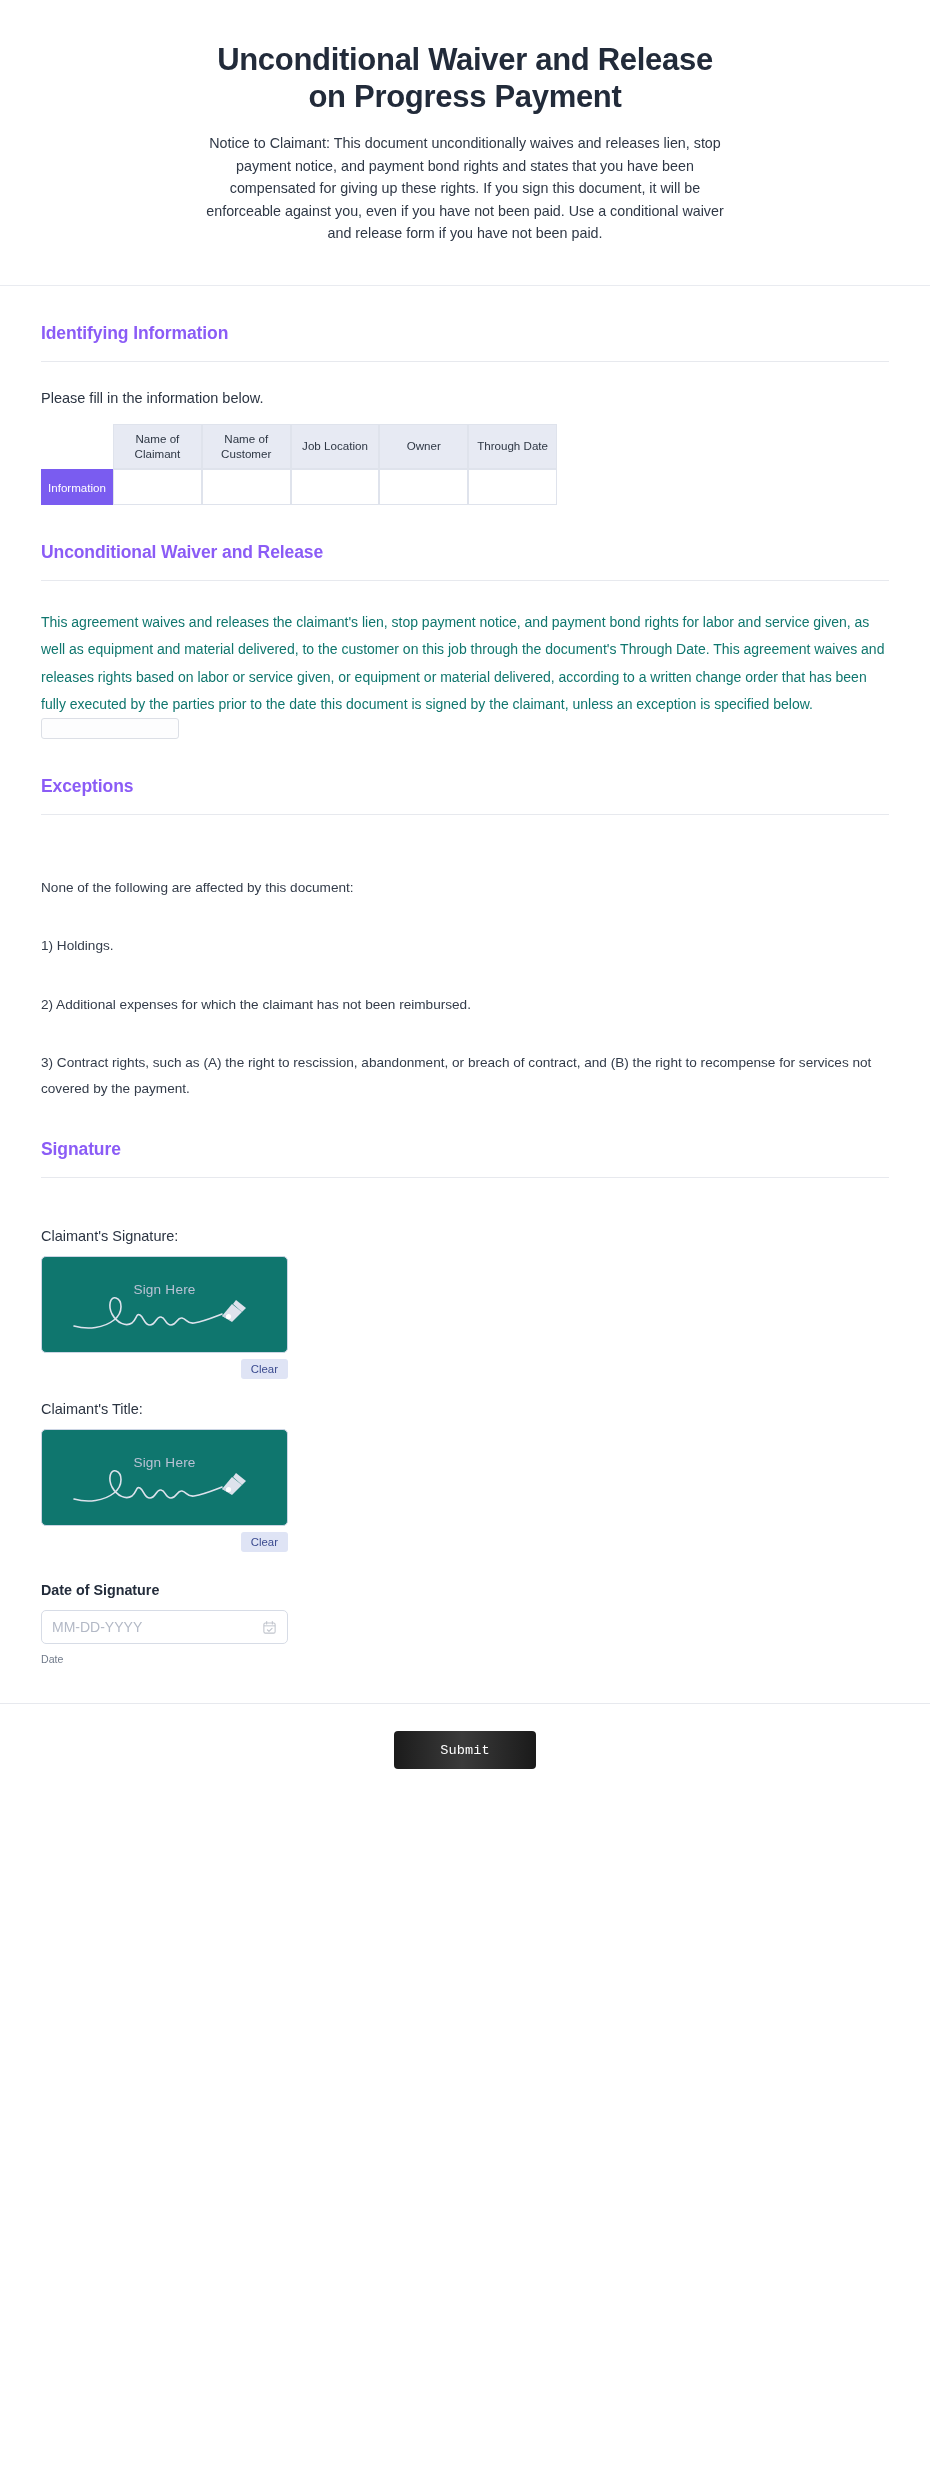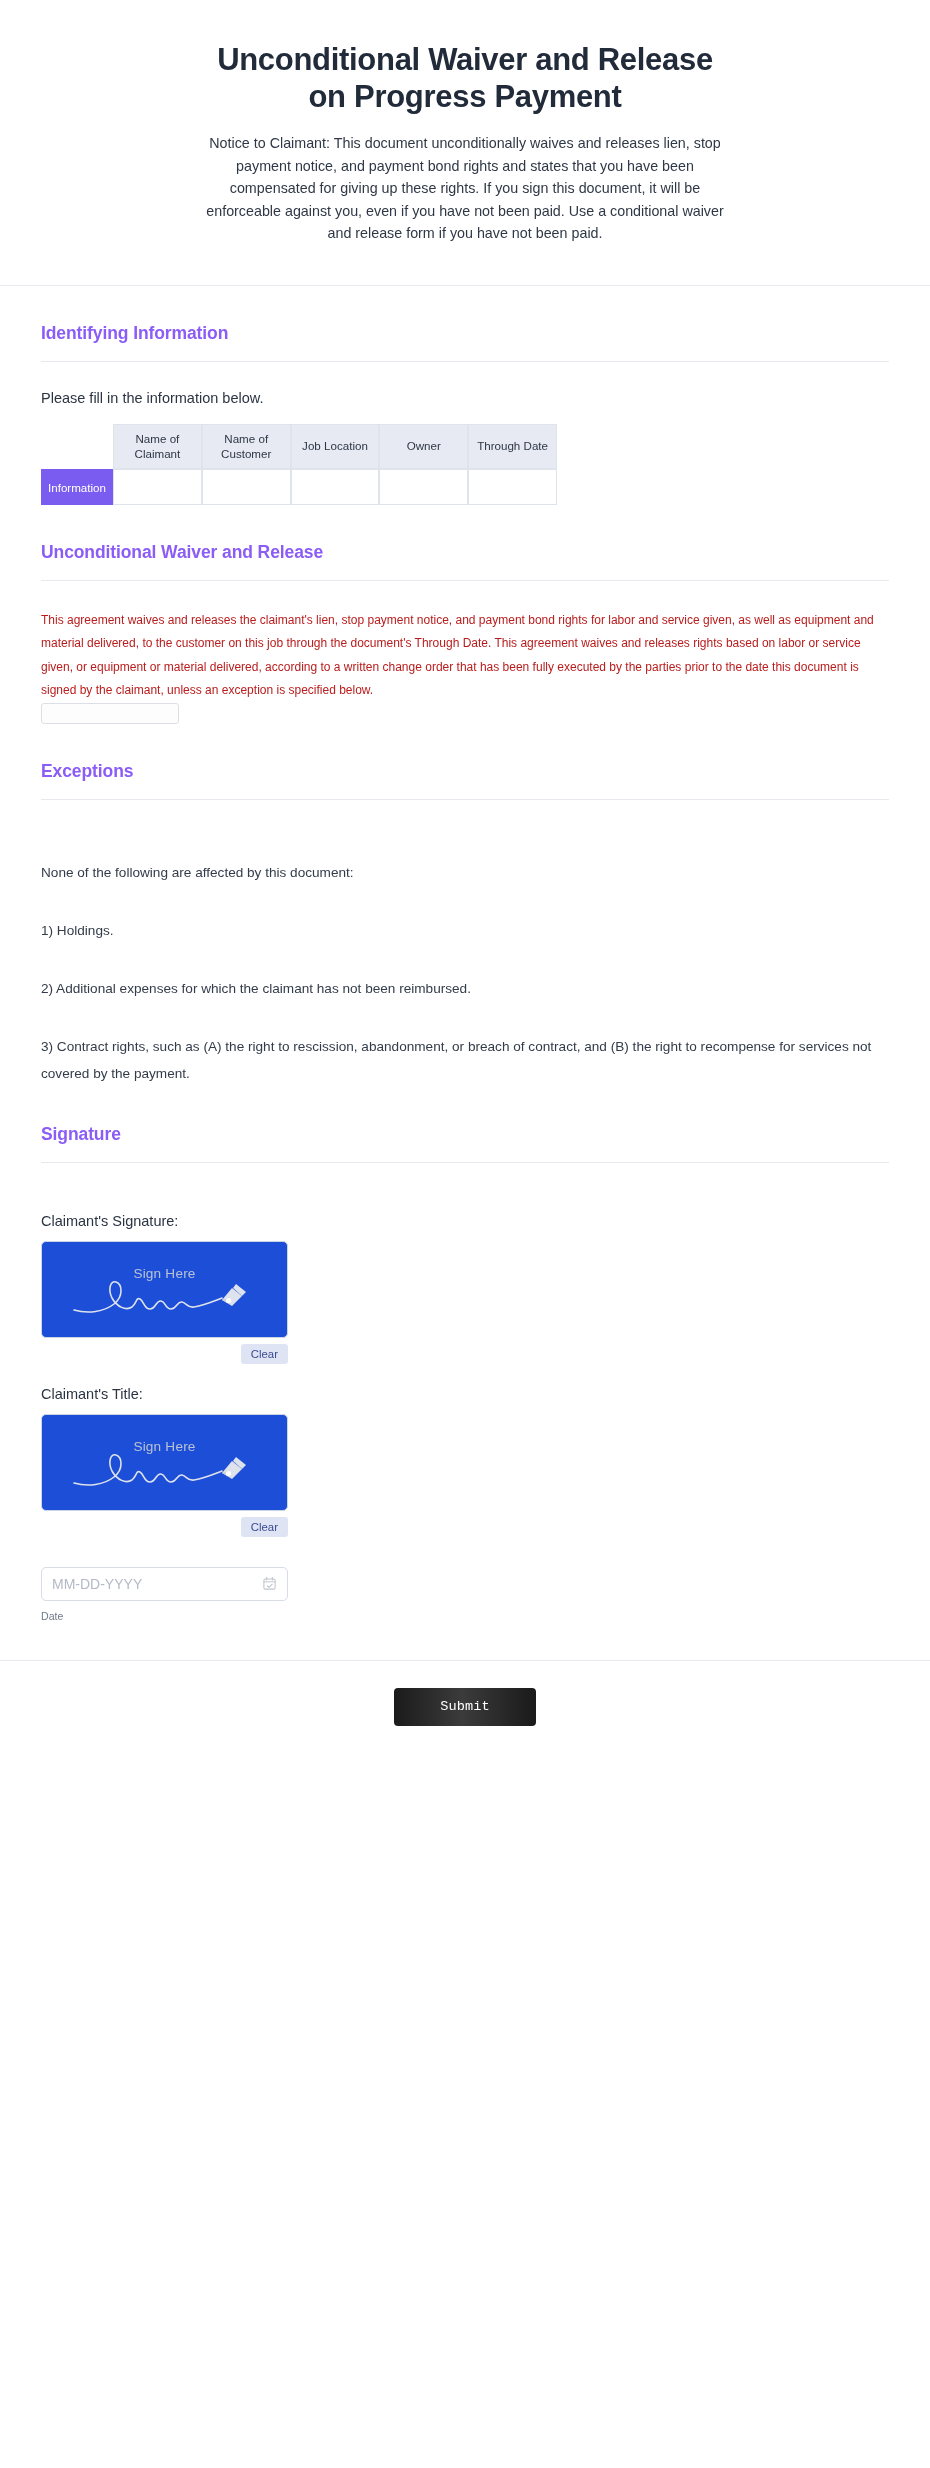--- a/index.html
+++ b/index.html
@@ -108,23 +108,23 @@
     color: #ffffff;
     font-size: 11.6px;
     border: 1px solid #7a5cf0;
     font-weight: 400;
   }
   col.c-label { width: 72px; }
   col.c-data  { width: 88.8px; }
 
   
   .body-par {
-    font-size: 12px;
+    font-size: 14px;
     line-height: 1.95;
-    color: #b91c1c;
+    color: #0f766e;
     max-width: 855px;
   }
   .exception-par {
     font-size: 13.6px;
     line-height: 1.93;
     color: #333c4a;
     max-width: 860px;
     margin-top: 32px;
   }
 
@@ -152,21 +152,21 @@
   .sig-label {
     font-size: 14.5px;
     color: #2b3442;
     padding-bottom: 12px;
   }
   .sig-pad {
     width: 247px;
     height: 97px;
     border: 1px solid #ccd5e4;
     border-radius: 5px;
-    background: #1d4ed8;
+    background: #0f766e;
     position: relative;
     overflow: hidden;
     display: flex;
     align-items: center;
     justify-content: center;
   }
   .sig-inner {
     position: relative;
     width: 190px;
     height: 58px;
@@ -383,20 +383,21 @@
               </g>
             </svg>
           </div>
         </div>
         <div class="clear-row">
           <button class="clear-btn">Clear</button>
         </div>
       </div>
 
       <div class="date-block">
+        <div class="date-label">Date of Signature</div>
         <div class="date-input-wrap">
           <input type="text" placeholder="MM-DD-YYYY" style="">
           <svg class="cal-icon" viewBox="0 0 20 20">
             <rect x="2.5" y="4" width="15" height="13.5" rx="2" fill="none" stroke="#8d94a3" stroke-width="1.4"></rect>
             <line x1="6.2" y1="2" x2="6.2" y2="5.4" stroke="#8d94a3" stroke-width="1.4" stroke-linecap="round"></line>
             <line x1="13.8" y1="2" x2="13.8" y2="5.4" stroke="#8d94a3" stroke-width="1.4" stroke-linecap="round"></line>
             <line x1="2.5" y1="7.8" x2="17.5" y2="7.8" stroke="#8d94a3" stroke-width="1.3"></line>
             <path d="M7.2 13.2 L9.3 15.3 L13.4 11.1" fill="none" stroke="#8d94a3" stroke-width="1.5" stroke-linecap="round" stroke-linejoin="round"></path>
           </svg>
         </div>

